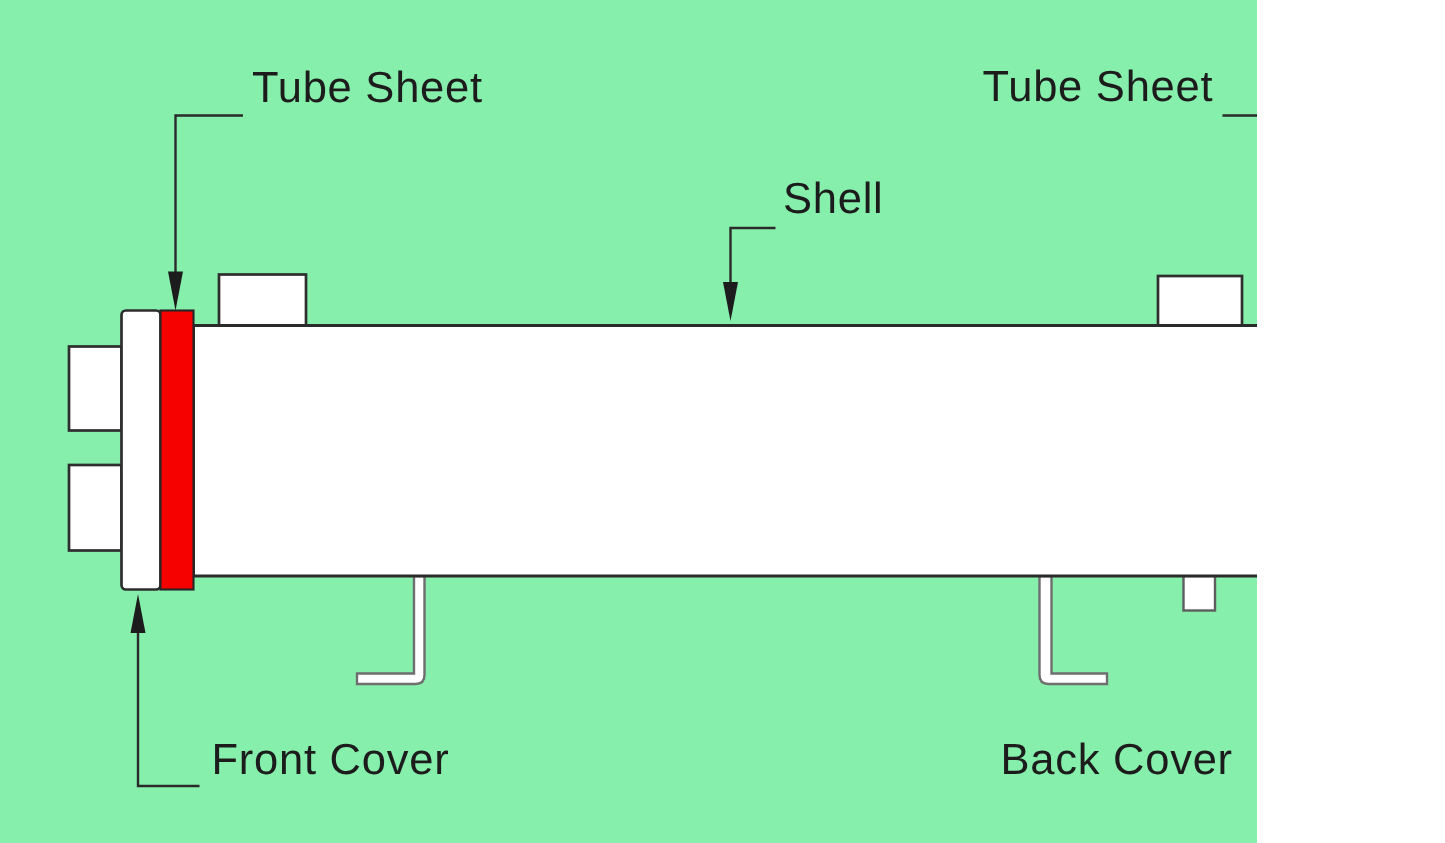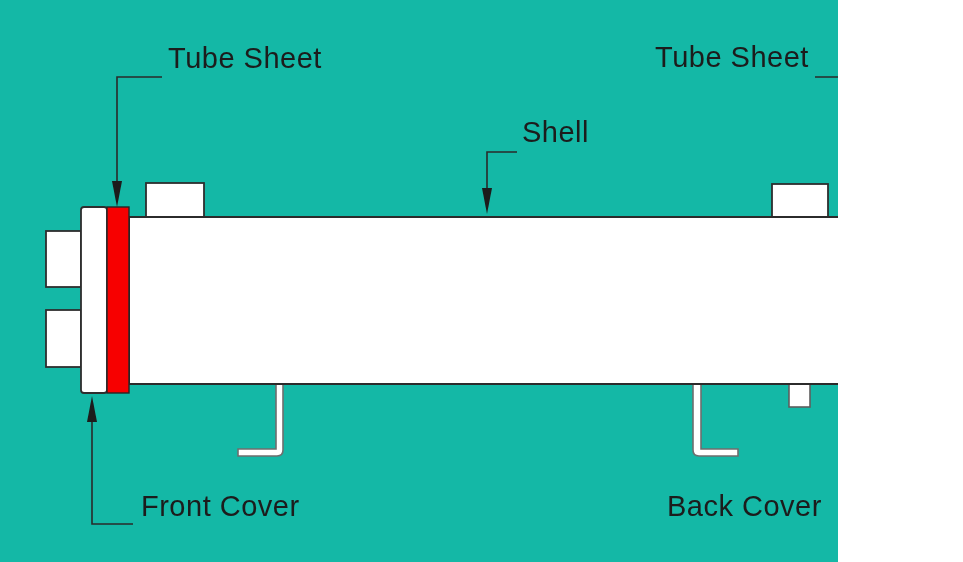--- a/index.html
+++ b/index.html
@@ -4,21 +4,21 @@
 <style>
   html, body {
     margin: 0;
     padding: 0;
     background: #ffffff;
   }
   .stage {
     position: relative;
     width: 838px;
     height: 562px;
-    background: #14b8a6;
+    background: #86efac;
     overflow: hidden;
   }
   svg { display: block; }
   .outline {
     fill: #ffffff;
     stroke: #2e2e2e;
     stroke-width: 1.8;
   }
   .shell-outline {
     fill: #ffffff;

